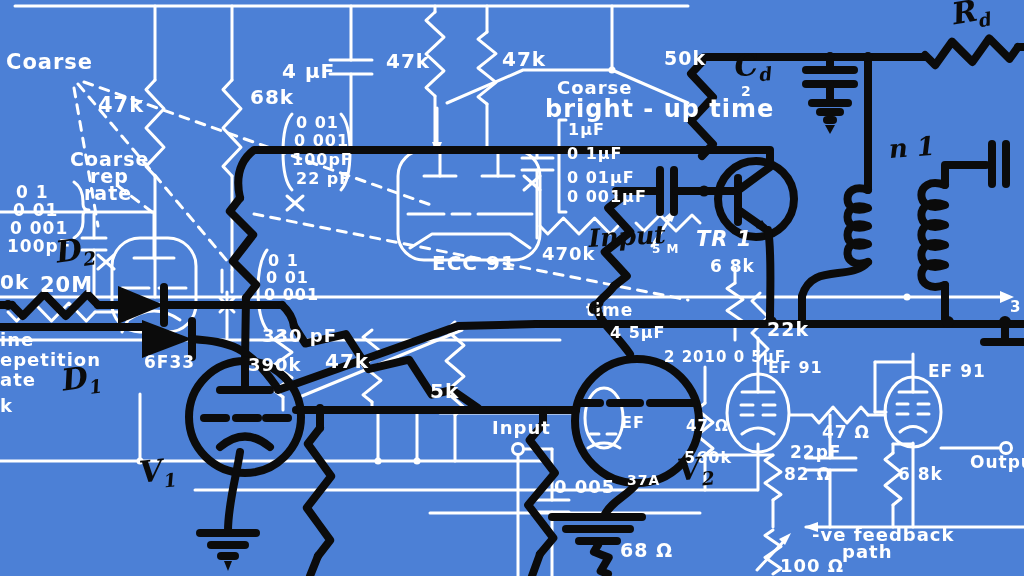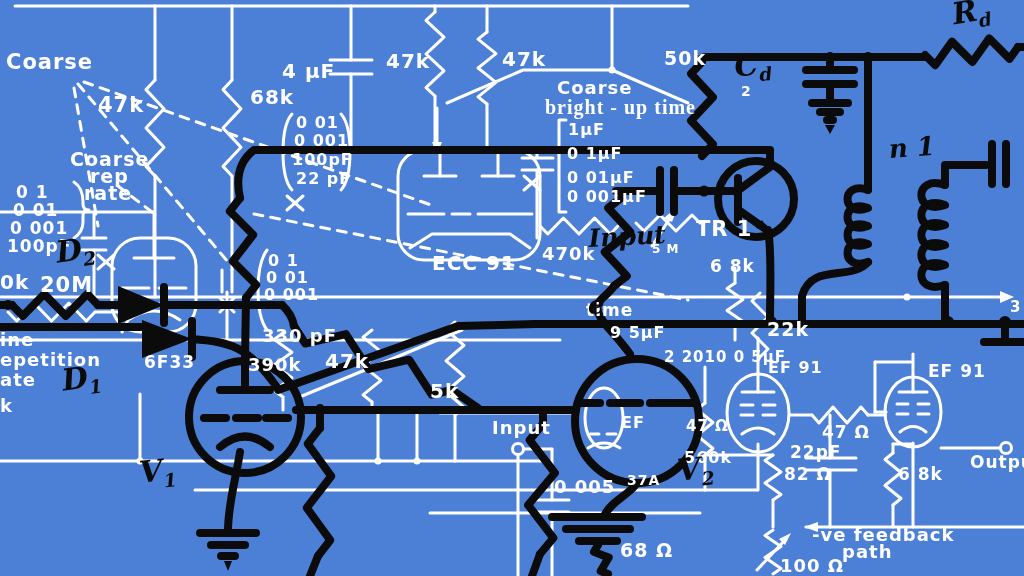--- a/index.html
+++ b/index.html
@@ -364,33 +364,33 @@
       <div class="lbl lw" style="left: 0px; top: 397px; font-size: 18px;">k</div>
       <div class="lbl lw" style="left: 250px; top: 87px; font-size: 20px;">68k</div>
       <div class="lbl lw" style="left: 282px; top: 61px; font-size: 20px;">4 µF</div>
       <div class="lbl lw" style="left: 296px; top: 115px; font-size: 16px;">0 01</div>
       <div class="lbl lw" style="left: 294px; top: 133px; font-size: 16px;">0 001</div>
       <div class="lbl lw" style="left: 292px; top: 152px; font-size: 16px;">100pF</div>
       <div class="lbl lw" style="left: 296px; top: 171px; font-size: 16px;">22 pF</div>
       <div class="lbl lw" style="left: 386px; top: 51px; font-size: 20px;">47k</div>
       <div class="lbl lw" style="left: 502px; top: 49px; font-size: 20px;">47k</div>
       <div class="lbl lw" style="left: 557px; top: 79px; font-size: 18px;">Coarse</div>
-      <div class="lbl lw" style="left: 545px; top: 97px; font-size: 20px; font-family: Liberation Serif, serif;">bright - up time</div>
+      <div class="lbl lw" style="left: 545px; top: 97px; font-size: 24px;">bright - up time</div>
       <div class="lbl lw" style="left: 664px; top: 49px; font-size: 19px;">50k</div>
       <div class="lbl lw" style="left: 568px; top: 122px; font-size: 16px;">1µF</div>
       <div class="lbl lw" style="left: 567px; top: 146px; font-size: 16px;">0 1µF</div>
       <div class="lbl lw" style="left: 567px; top: 170px; font-size: 16px;">0 01µF</div>
       <div class="lbl lw" style="left: 567px; top: 189px; font-size: 16px;">0 001µF</div>
       <div class="lbl lw" style="left: 432px; top: 253px; font-size: 20px;">ECC 91</div>
       <div class="lbl lw" style="left: 542px; top: 245px; font-size: 18px;">470k</div>
       <div class="lbl lw" style="left: 652px; top: 243px; font-size: 12px;">5 M</div>
-      <div class="lbl lw" style="left: 696px; top: 219px; font-size: 21px;">TR 1</div>
+      <div class="lbl lw" style="left: 696px; top: 229px; font-size: 21px; font-style: italic;">TR 1</div>
       <div class="lbl lw" style="left: 710px; top: 258px; font-size: 17px;">6 8k</div>
       <div class="lbl lw" style="left: 586px; top: 302px; font-size: 17px;">time</div>
-      <div class="lbl lw" style="left: 610px; top: 325px; font-size: 16px;">9 5µF</div>
+      <div class="lbl lw" style="left: 610px; top: 325px; font-size: 16px;">4 5µF</div>
       <div class="lbl lw" style="left: 767px; top: 320px; font-size: 19px;">22k</div>
       <div class="lbl lw" style="left: 664px; top: 350px; font-size: 15px;">2 2010 0 5µF</div>
       <div class="lbl lw" style="left: 768px; top: 360px; font-size: 16px;">EF 91</div>
       <div class="lbl lw" style="left: 928px; top: 363px; font-size: 17px;">EF 91</div>
       <div class="lbl lw" style="left: 262px; top: 307px; font-size: 18px; margin-top: 20px;">330 pF</div>
       <div class="lbl lw" style="left: 268px; top: 253px; font-size: 16px;">0 1</div>
       <div class="lbl lw" style="left: 266px; top: 270px; font-size: 16px;">0 01</div>
       <div class="lbl lw" style="left: 264px; top: 287px; font-size: 16px;">0 001</div>
       <div class="lbl lw" style="left: 248px; top: 356px; font-size: 18px;">390k</div>
       <div class="lbl lw" style="left: 325px; top: 351px; font-size: 20px;">47k</div>

